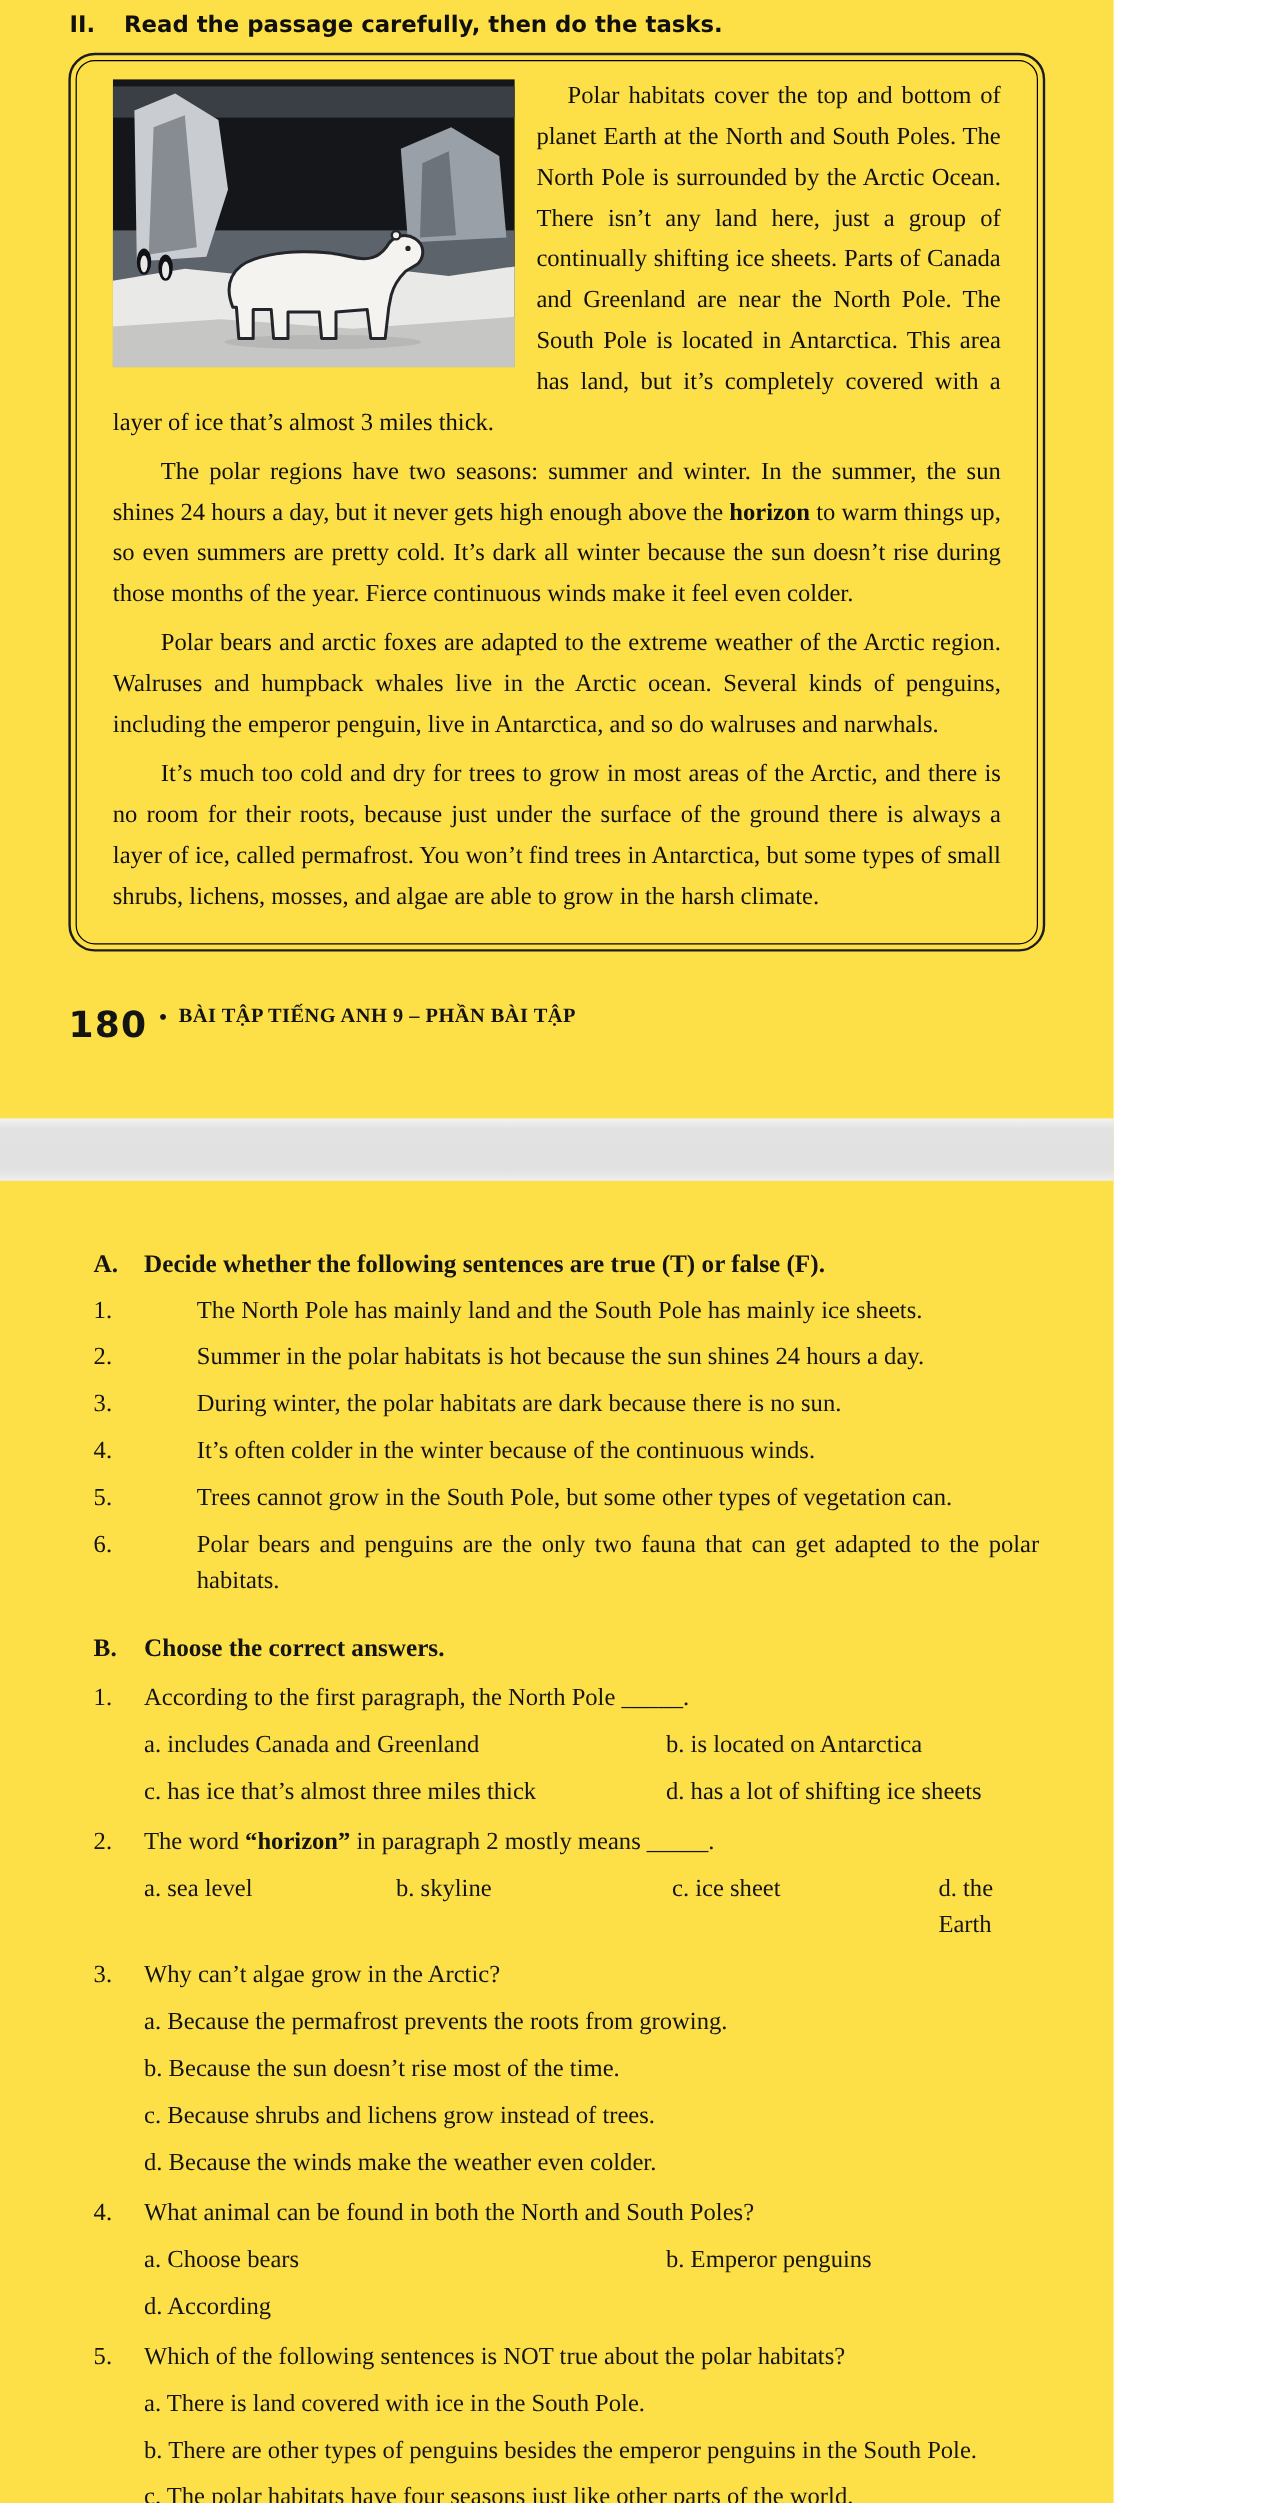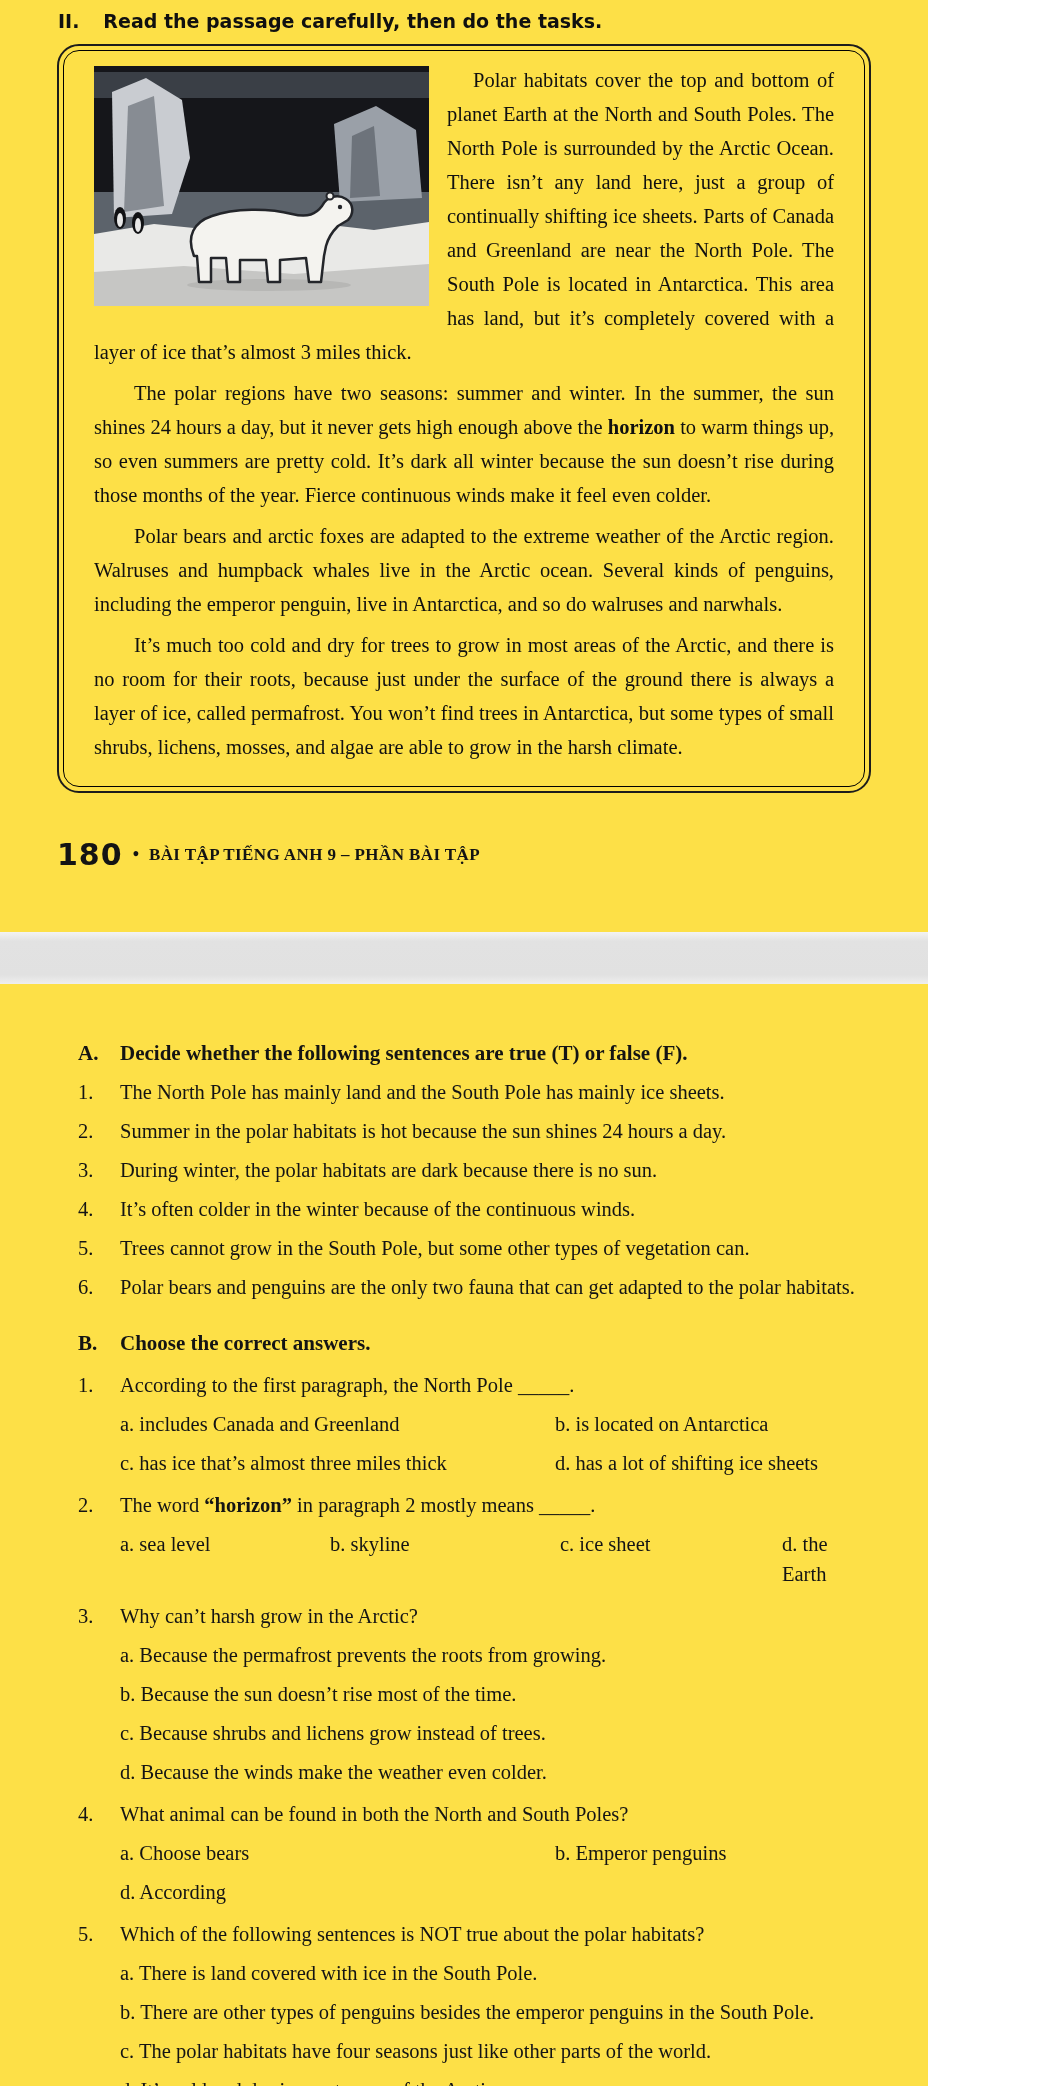--- a/index.html
+++ b/index.html
@@ -41,21 +41,21 @@
     font-size:20.5px; line-height:34px;
     text-align:justify; color:#101010;
   }
   p.para + p.para { margin-top:7px; }
   .para-first { text-indent:26px; }
   .para-indent { text-indent:40px; }
   .clear { clear:both; }
 
   
   .page-footer {
-    display:flex; align-items:center; gap:10px;
+    display:flex; align-items:flex-start; gap:10px;
     margin:44px 0 0 57px;
   }
   .page-number {
     font-family:"DejaVu Sans", sans-serif;
     font-weight:700; font-size:30px; letter-spacing:1px;
   }
   .footer-bullet { font-size:18px; font-weight:700; }
   .book-title {
     font-family:"Liberation Serif", serif;
     font-weight:700; font-size:17px; letter-spacing:0.4px;
@@ -71,21 +71,21 @@
   
   .exercises { padding:54px 62px 30px 78px; }
   .section-heading {
     display:flex; font-weight:700; font-size:21px; line-height:30px;
   }
   .section-heading .col-num { width:42px; flex:0 0 42px; }
   .tf-item, .q-line {
     display:flex; font-size:20.5px; line-height:30px; margin-top:9px;
   }
   .col-num { width:42px; flex:0 0 42px; }
-  .item-text { flex:1; text-align:justify; }
+  .item-text { flex:1; text-align:justify;margin-left:44px; }
   .q-text { flex:1; }
   .section-b-heading { margin-top:26px; }
   .section-a-heading { margin-bottom:6px; }
   .q { margin-top:12px; }
   .opts {
     margin-top:9px; padding-left:42px;
     font-size:20.5px; line-height:30px;
   }
   .opts .opt { display:block; }
   .opts.stack .opt + .opt { margin-top:9px; }
@@ -215,21 +215,21 @@
         <span class="opt">a. sea level</span>
         <span class="opt">b. skyline</span>
         <span class="opt">c. ice sheet</span>
         <span class="opt">d. the Earth</span>
       </div>
     </div>
 
     <div class="q">
       <div class="q-line">
         <span class="col-num">3.</span>
-        <span class="q-text">Why can’t harsh grow in the Arctic?</span>
+        <span class="q-text">Why can’t algae grow in the Arctic?</span>
       </div>
       <div class="opts stack">
         <span class="opt">a. Because the permafrost prevents the roots from growing.</span>
         <span class="opt">b. Because the sun doesn’t rise most of the time.</span>
         <span class="opt">c. Because shrubs and lichens grow instead of trees.</span>
         <span class="opt">d. Because the winds make the weather even colder.</span>
       </div>
     </div>
 
     <div class="q">

